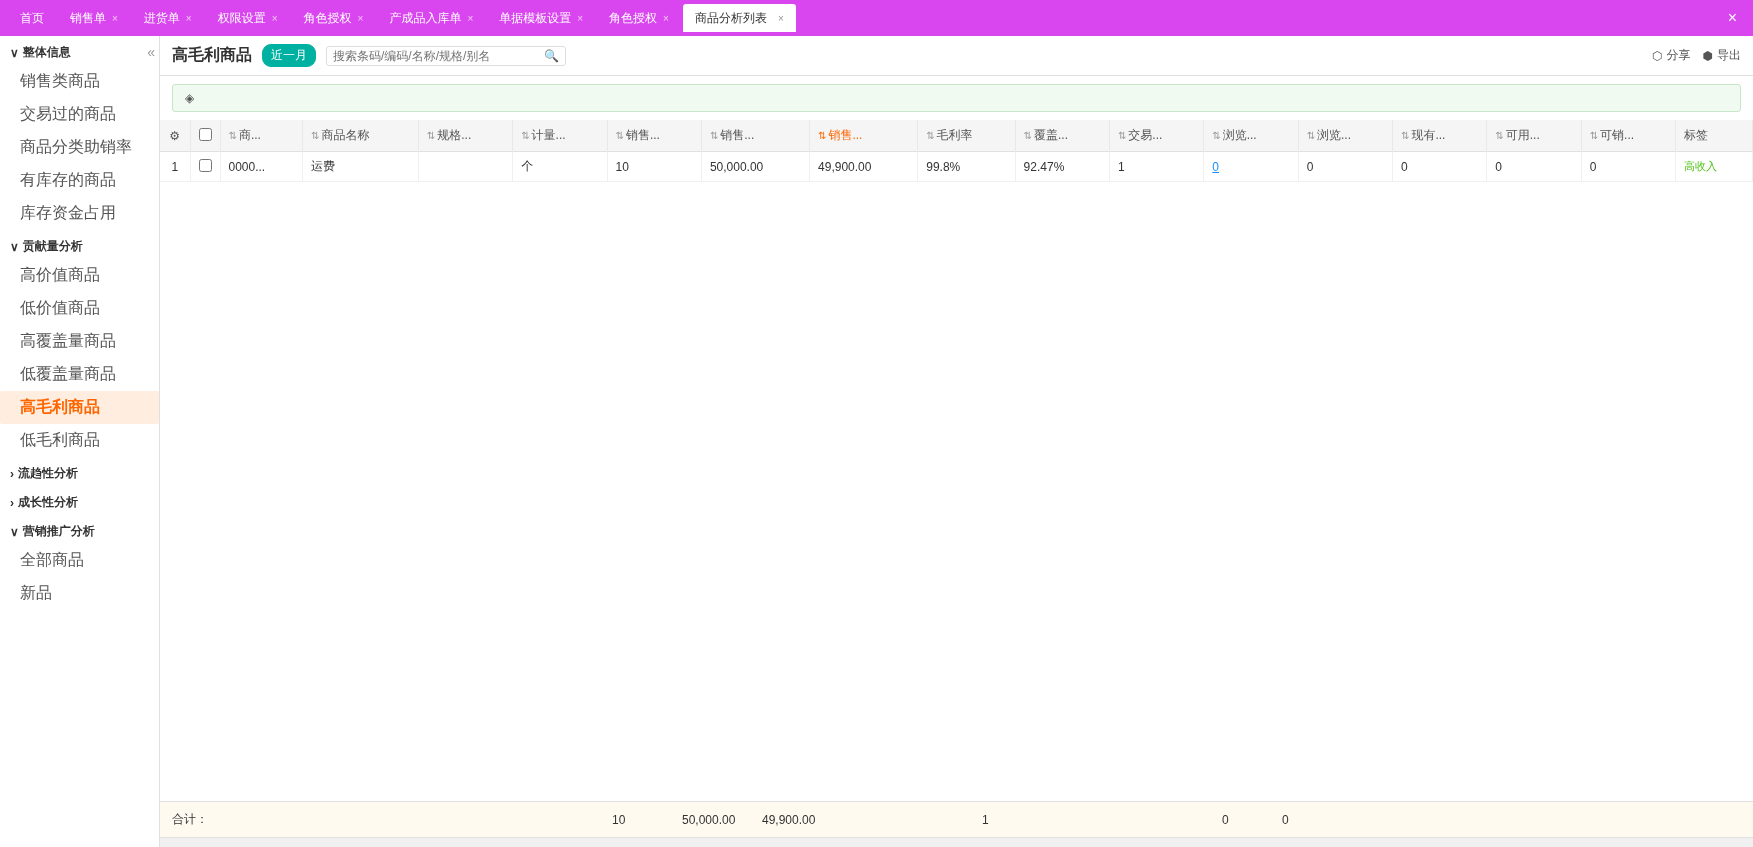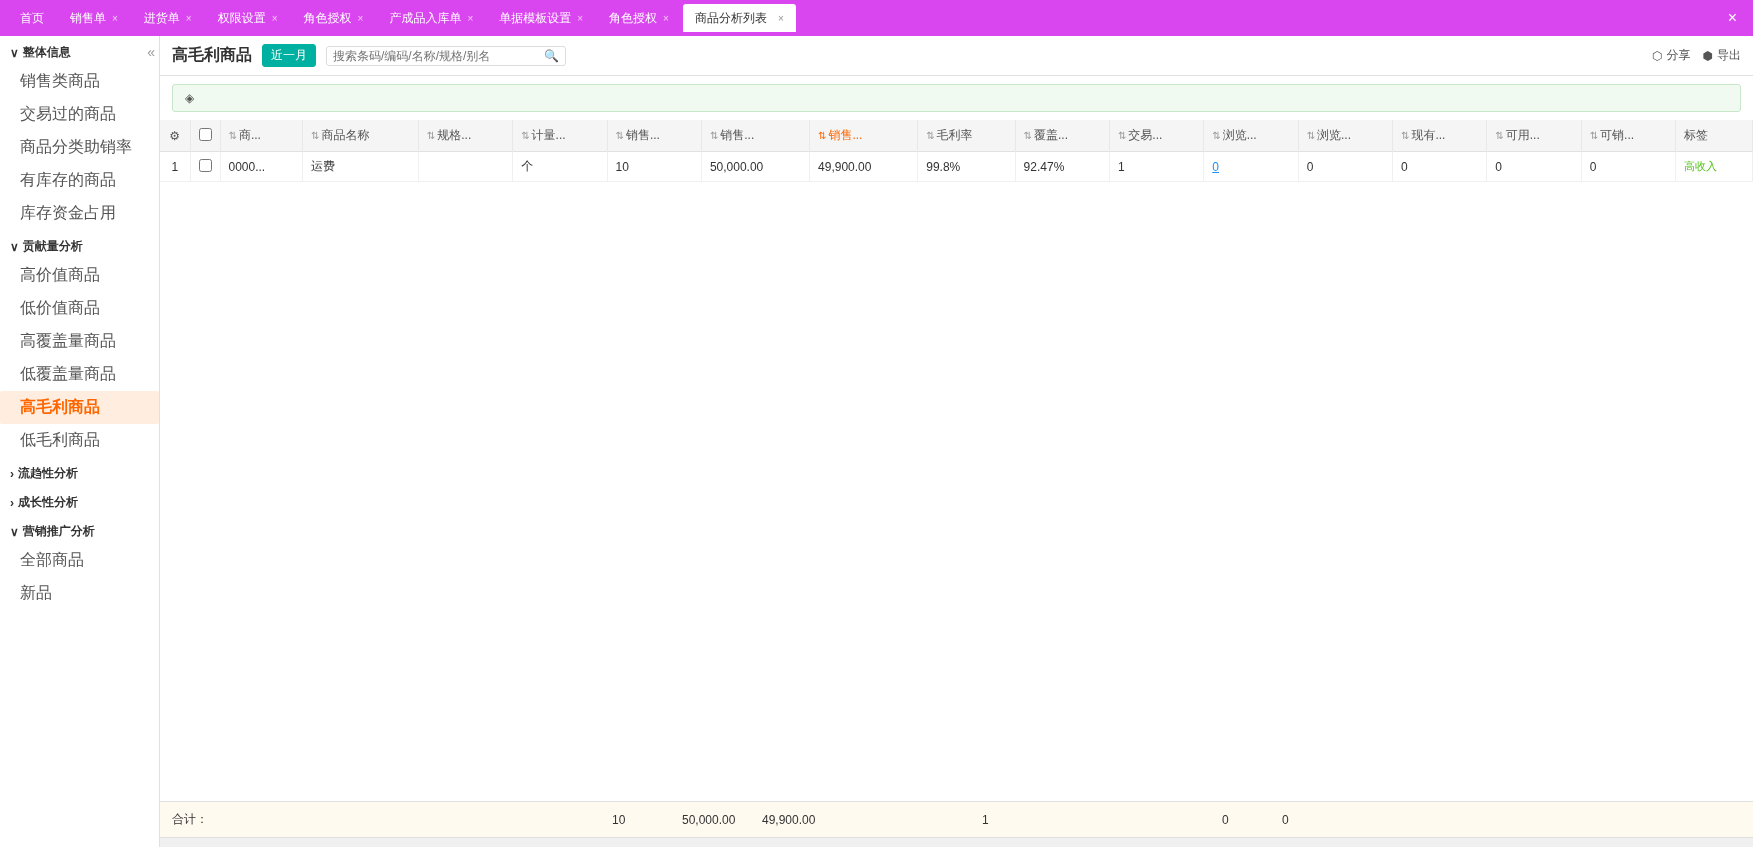--- a/index.html
+++ b/index.html
@@ -112,21 +112,21 @@
       flex-shrink: 0;
     }
     .content-title {
       font-size: 16px;
       font-weight: bold;
       color: #333;
     }
     .filter-btn {
       background: #fff;
       border: 1px solid #ddd;
-      border-radius: 3px;
+      border-radius: 9px;
       padding: 2px 8px;
       font-size: 12px;
       cursor: pointer;
       color: #333;
     }
     .filter-btn.active {
       background: #00b0a0;
       border-color: #00b0a0;
       color: #fff;
     }

